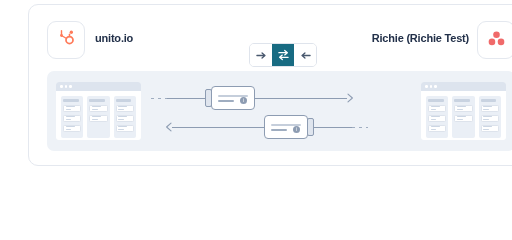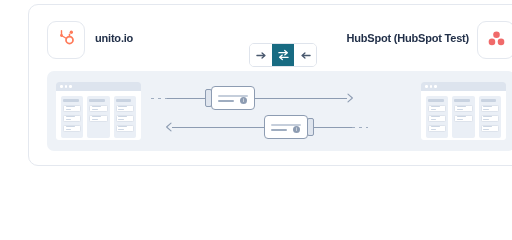--- a/index.html
+++ b/index.html
@@ -260,21 +260,21 @@
       </div>
       <div class="dir-seg">
         <span>
           <svg width="13" height="11" viewBox="0 0 14 12">
             <path d="M12 6 H3.5 M6.4 3.2 L3.2 6 L6.4 8.8" fill="none" stroke="#49586e" stroke-width="1.4" stroke-linecap="round" stroke-linejoin="round"></path>
           </svg>
         </span>
       </div>
     </div>
 
-    <div class="conn-label right">HubSpot (HubSpot Test)</div>
+    <div class="conn-label right">Richie (Richie Test)</div>
 
     <div class="logo-box right">
       <span>
         <svg width="19" height="17" viewBox="0 0 20 18">
           <circle cx="10" cy="5.0" r="3.5" fill="#f06a6a"></circle>
           <circle cx="5.2" cy="12.6" r="3.5" fill="#f06a6a"></circle>
           <circle cx="14.8" cy="12.6" r="3.5" fill="#f06a6a"></circle>
         </svg>
       </span>
     </div>

